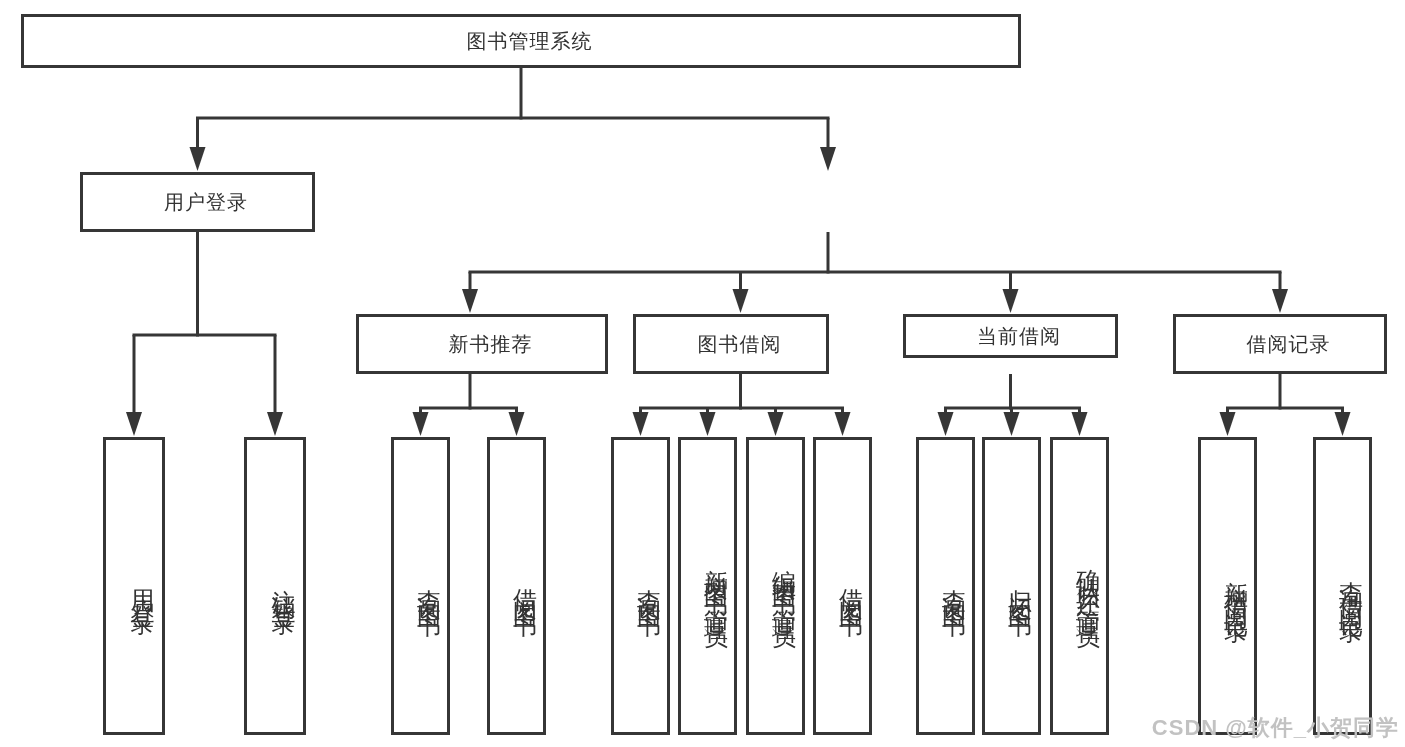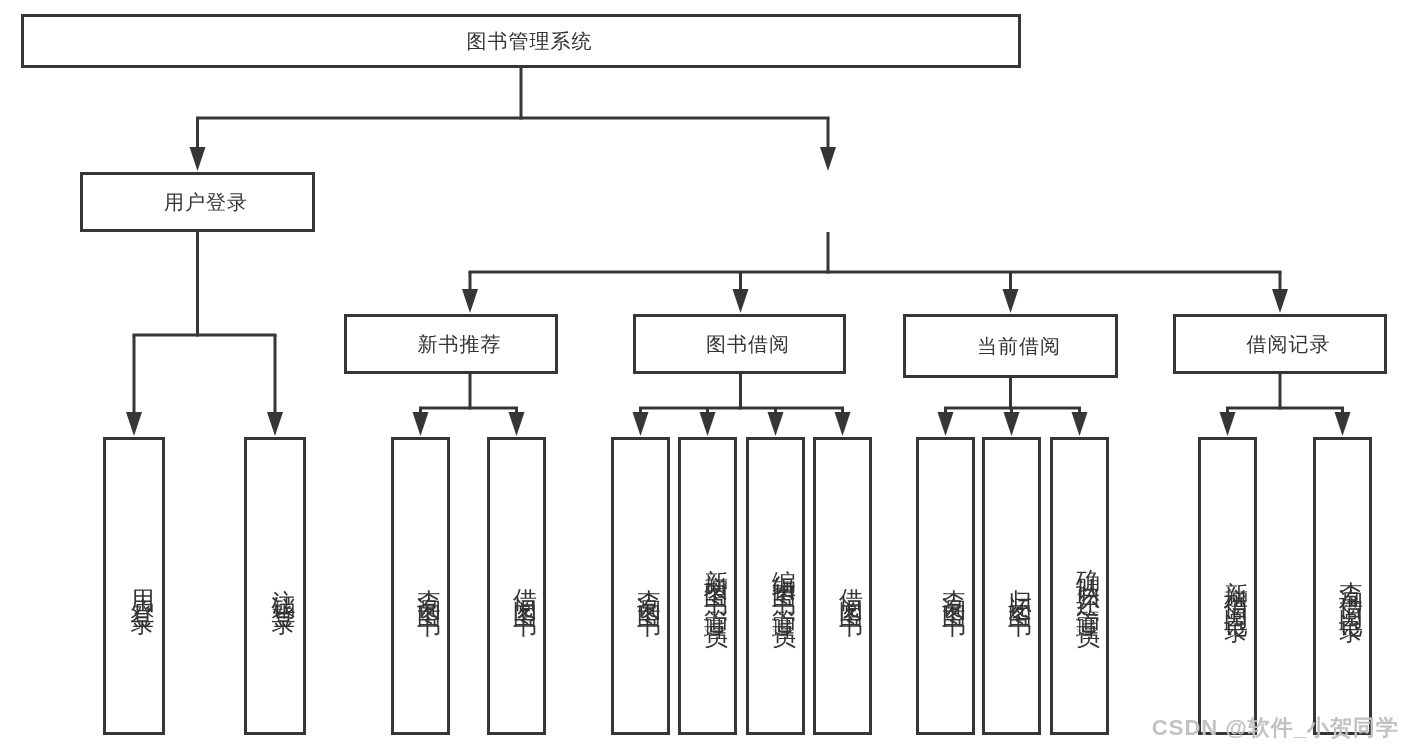--- a/index.html
+++ b/index.html
@@ -97,27 +97,27 @@
   </svg>
 
   <div class="box h-box" style="left:21px;top:14px;width:1000px;height:54px">
     <span>图书管理系统</span>
   </div>
 
   <div class="box h-box" style="left:80px;top:172px;width:235px;height:60px">
     <span>用户登录</span>
   </div>
 
-  <div class="box h-box" style="left:344px;top:314px;width:214px;height:60px">
+  <div class="box h-box" style="left:356px;top:314px;width:252px;height:60px">
     <span>新书推荐</span>
   </div>
-  <div class="box h-box" style="left:633px;top:314px;width:213px;height:60px">
+  <div class="box h-box" style="left:633px;top:314px;width:196px;height:60px">
     <span>图书借阅</span>
   </div>
-  <div class="box h-box" style="left:903px;top:314px;width:215px;height:64px">
+  <div class="box h-box" style="left:903px;top:314px;width:215px;height:44px">
     <span>当前借阅</span>
   </div>
   <div class="box h-box" style="left:1173px;top:314px;width:214px;height:60px">
     <span>借阅记录</span>
   </div>
 
   <div class="box v-box" style="left:103px;top:437px;width:62px;height:298px">
     <span>用户登录</span>
   </div>
   <div class="box v-box" style="left:244px;top:437px;width:62px;height:298px">

